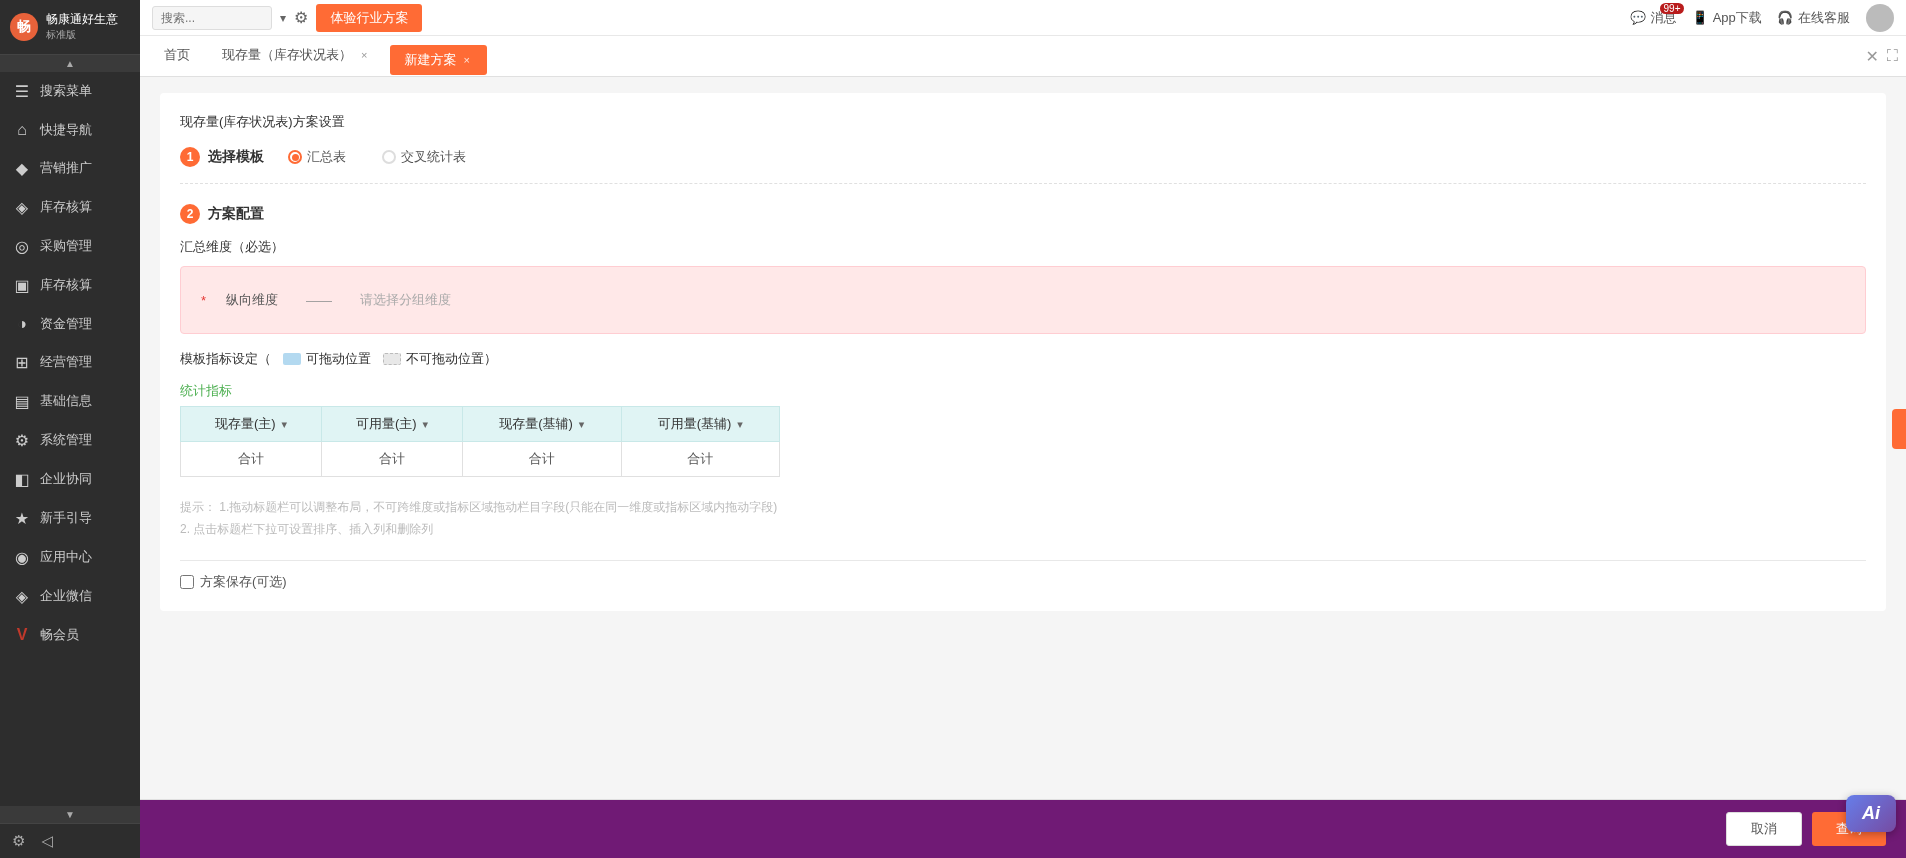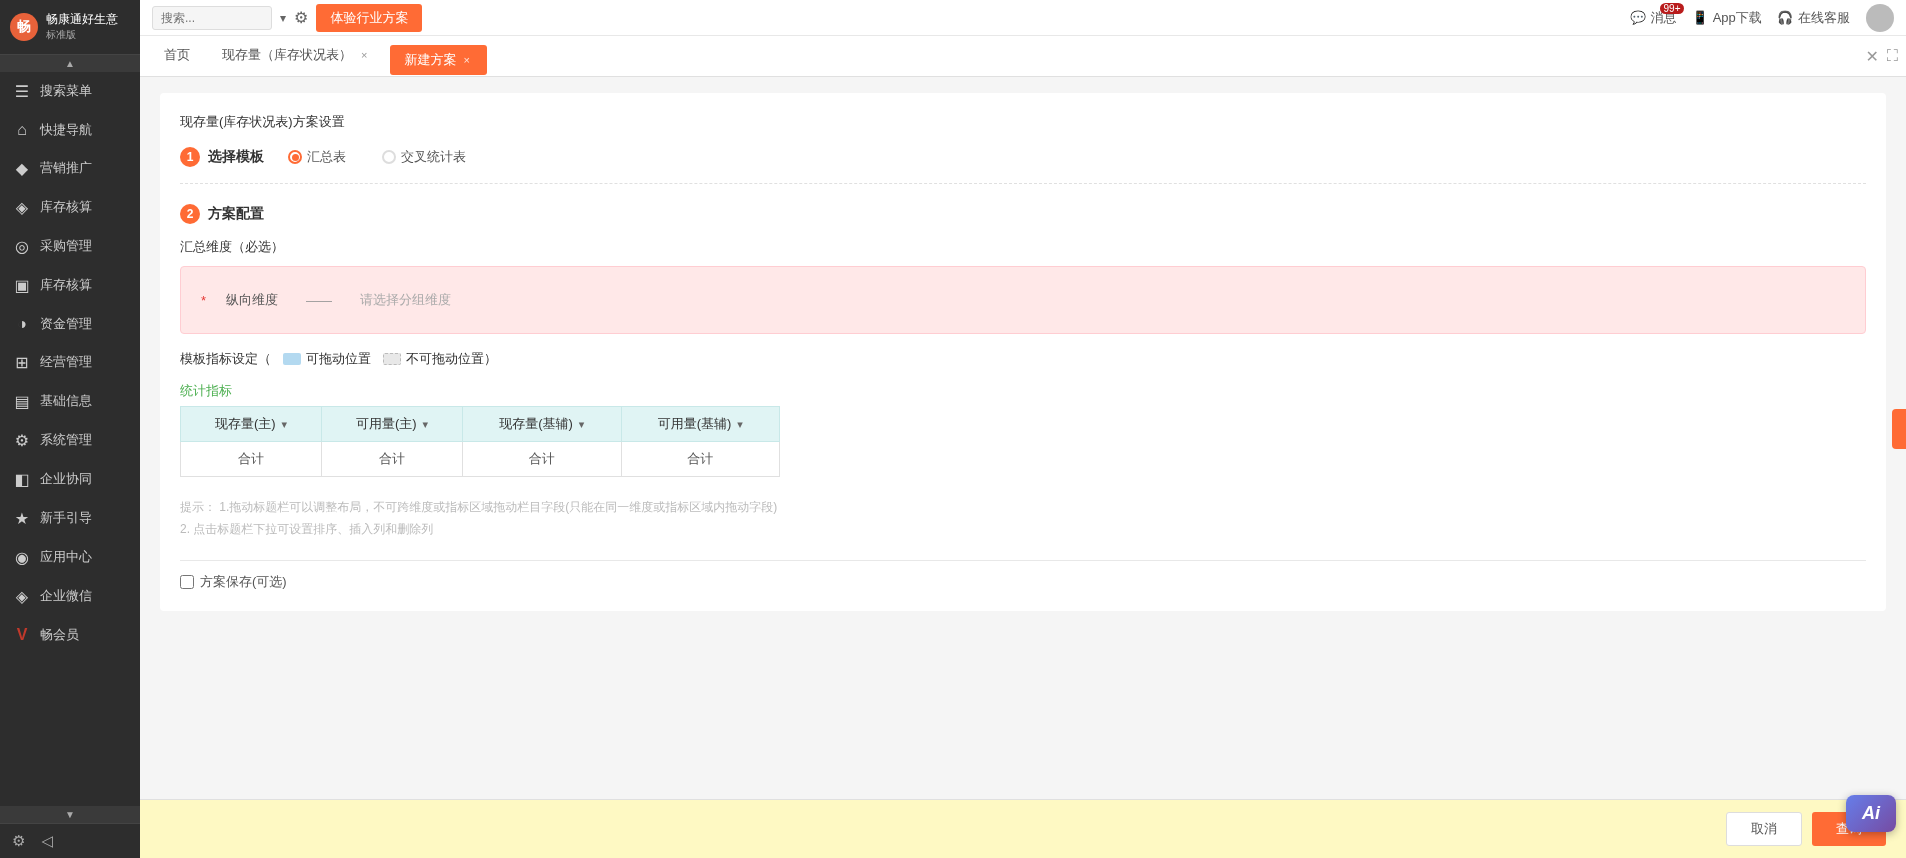--- a/index.html
+++ b/index.html
@@ -336,21 +336,21 @@
       border-top: 1px solid #e8e8e8;
     }
     .save-checkbox {
       width: 14px; height: 14px;
       border: 1px solid #ccc;
       cursor: pointer;
     }
 
     
     .action-bar {
-      background: #fef9c3;
+      background: #701a75;
       border-top: 1px solid #e0e0e0;
       padding: 12px 20px;
       display: flex;
       justify-content: flex-end;
       gap: 10px;
       flex-shrink: 0;
     }
     .btn-cancel {
       background: #fff;
       border: 1px solid #ddd;

